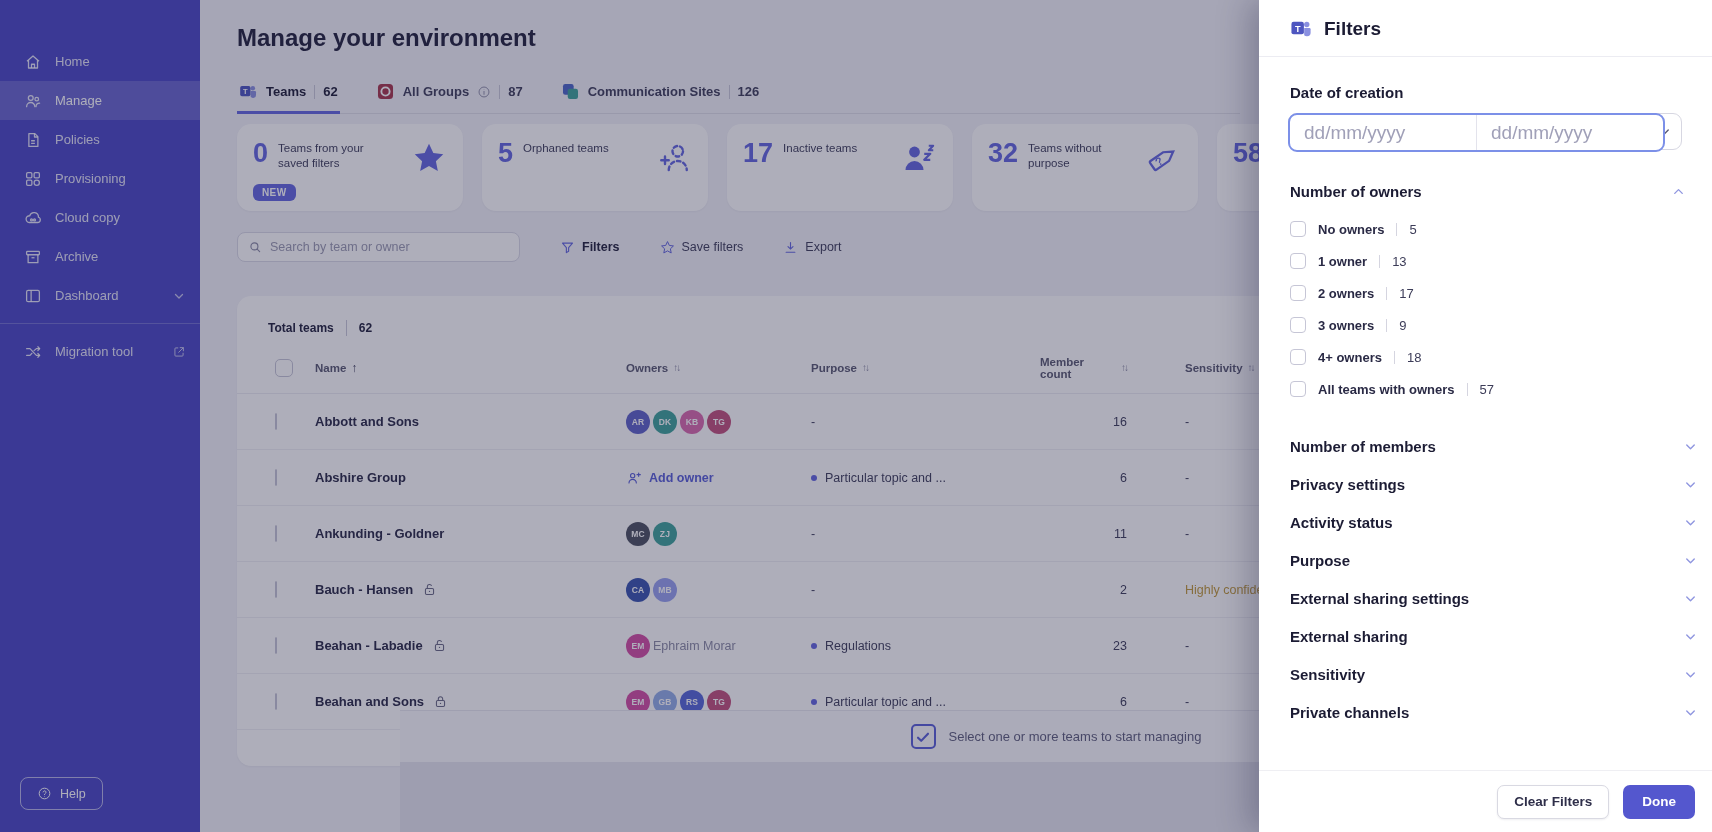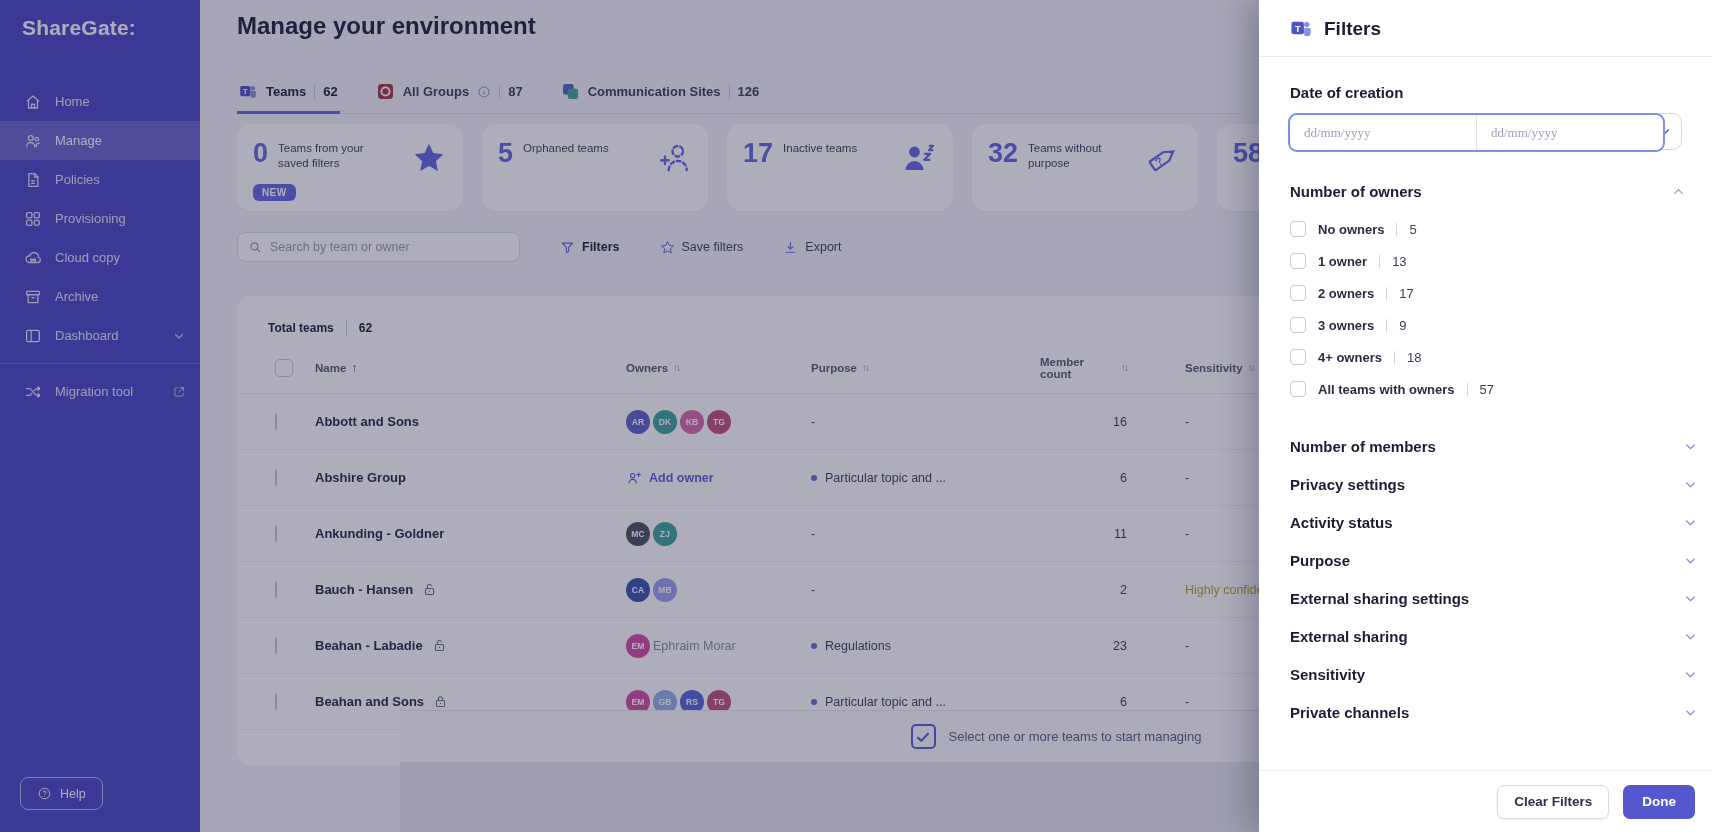--- a/index.html
+++ b/index.html
@@ -17,21 +17,21 @@
   .side-item.active { background:rgba(255,255,255,.17); color:#fff; }
   .side-item .icn { width:18px; height:18px; color:rgba(255,255,255,.85); flex:none; }
   .side-chev,.side-ext { margin-left:auto; width:14px !important; height:14px !important; opacity:.8; }
   .side-divider { height:1px; background:rgba(255,255,255,.22); margin:8px 0; }
   .help-pill { position:absolute; left:20px; bottom:22px; display:inline-flex; align-items:center; gap:8px;
     border:1px solid rgba(255,255,255,.6); border-radius:8px; padding:8px 16px; color:#fff; font-size:12.5px; cursor:pointer; }
   .help-pill .icn { width:15px; height:15px; color:#fff; }
 
   
   .main { position:absolute; left:200px; top:0; right:0; height:832px; }
-  .page-title { position:absolute; left:37px; top:12px; font-size:24px; font-weight:bold; color:#23233E; }
+  .page-title { position:absolute; left:37px; top:24px; font-size:24px; font-weight:bold; color:#23233E; }
 
   .tabs { position:absolute; left:37px; top:78px; width:1003px; display:flex; gap:34px;
     border-bottom:1px solid #DEDEE8; }
   .tab { display:flex; align-items:center; gap:8px; padding:4px 2px 10px; font-size:13px;
     color:#3F3F5C; font-weight:bold; cursor:pointer; border-bottom:3px solid transparent; margin-bottom:-1px; }
   .tab.active { color:#1E1E38; border-bottom-color:#6468E0; }
   .tab .icn { width:19px; height:19px; }
   .tab .info { width:14px; height:14px; color:#8B8BA5; }
   .vsep { width:1px; height:14px; background:#C9C9D8; display:inline-block; }
   .tab .count { font-weight:bold; }
@@ -108,21 +108,21 @@
   .panel-title { font-size:19px; font-weight:bold; color:#1C1C34; }
   .panel-hr { height:1px; background:#ECECF2; margin:16px 0 0 0; }
   .date-label { padding:27px 0 0 31px; font-size:15px; font-weight:bold; color:#1C1C34; }
   .date-ctrl { position:relative; margin:12px 30px 0 29px; height:37px; border:1px solid #D7D7E2; border-radius:9px; }
   .date-ctrl .chev-btn { position:absolute; right:9px; top:0; height:100%; display:flex; align-items:center; cursor:pointer; }
   .date-ctrl .chev-btn .icn { width:15px; height:15px; color:#5A5A72; }
   .date-inner { position:absolute; left:-1px; top:-1px; height:39px; width:377px; background:#fff;
     border:2px solid #7C90E8; border-radius:9px; display:flex; align-items:center; }
   .date-inner .half { flex:1; padding:0 14px; display:flex; align-items:center; height:100%; }
   .date-inner .half + .half { border-left:1px solid #E3E3EC; }
-  .date-inner input { border:none; outline:none; width:100%; font-size:13px; font-family:Liberation Serif, serif; color:#3F3F5C; }
+  .date-inner input { border:none; outline:none; width:100%; font-size:19px; font-family:Liberation Sans, sans-serif; color:#3F3F5C; }
   .date-inner input::placeholder { color:#A0A0B8; }
 
   .owners-head { display:flex; align-items:center; justify-content:space-between;
     padding:33px 26px 0 31px; cursor:pointer; }
   .owners-head .ttl { font-size:15px; font-weight:bold; color:#1C1C34; }
   .owners-head .icn { width:15px; height:15px; color:#8F96E0; }
   .owners-list { padding:13px 0 0 31px; }
   .owner-item { display:flex; align-items:center; gap:12px; height:32px; }
   .owner-item .lab { font-size:13px; font-weight:bold; color:#2A2A45; }
   .owner-item .cnt { font-size:13px; color:#3C3C58; }
@@ -142,21 +142,20 @@
   .btn.primary { background:#5457CE; border:none; color:#fff; padding:0 19px; }
 
   .icn svg { width:100%; height:100%; display:block; }
 </style>
 </head>
 <body>
 
 <div class="app">
 
   <aside class="sidebar">
-    <div class="logo">ShareGate:</div>
     <nav class="side-nav" id="side-nav">
         <div class="side-item">
           <span class="icn ">
             <svg viewBox="0 0 24 24" fill="none" stroke="currentColor" stroke-width="1.7" stroke-linejoin="round">
               <path d="M4 11l8-7 8 7"></path>
               <path d="M6 9.5V20h12V9.5"></path>
               <path d="M10 20v-5h4v5"></path>
             </svg>
           </span>
           <span class="side-label">Home</span>

